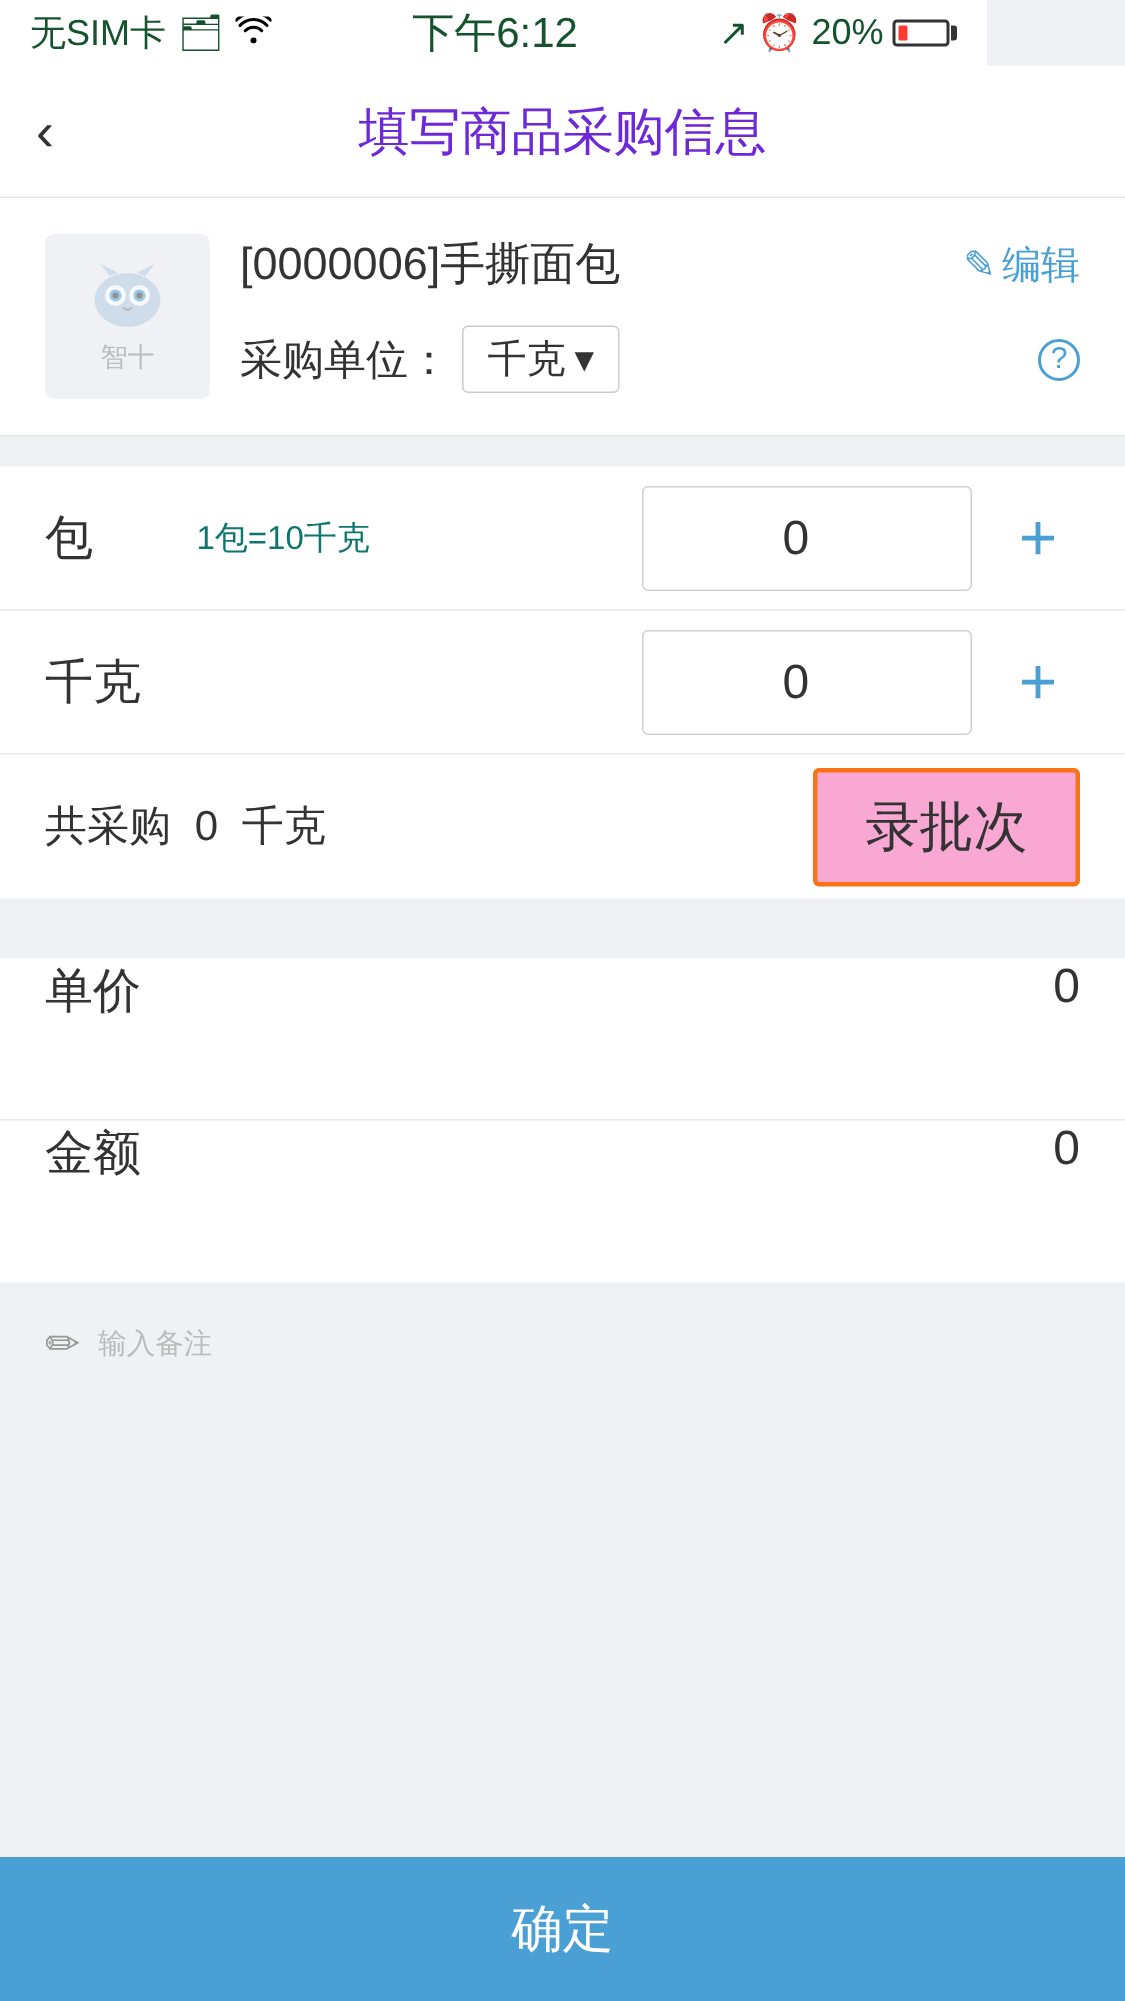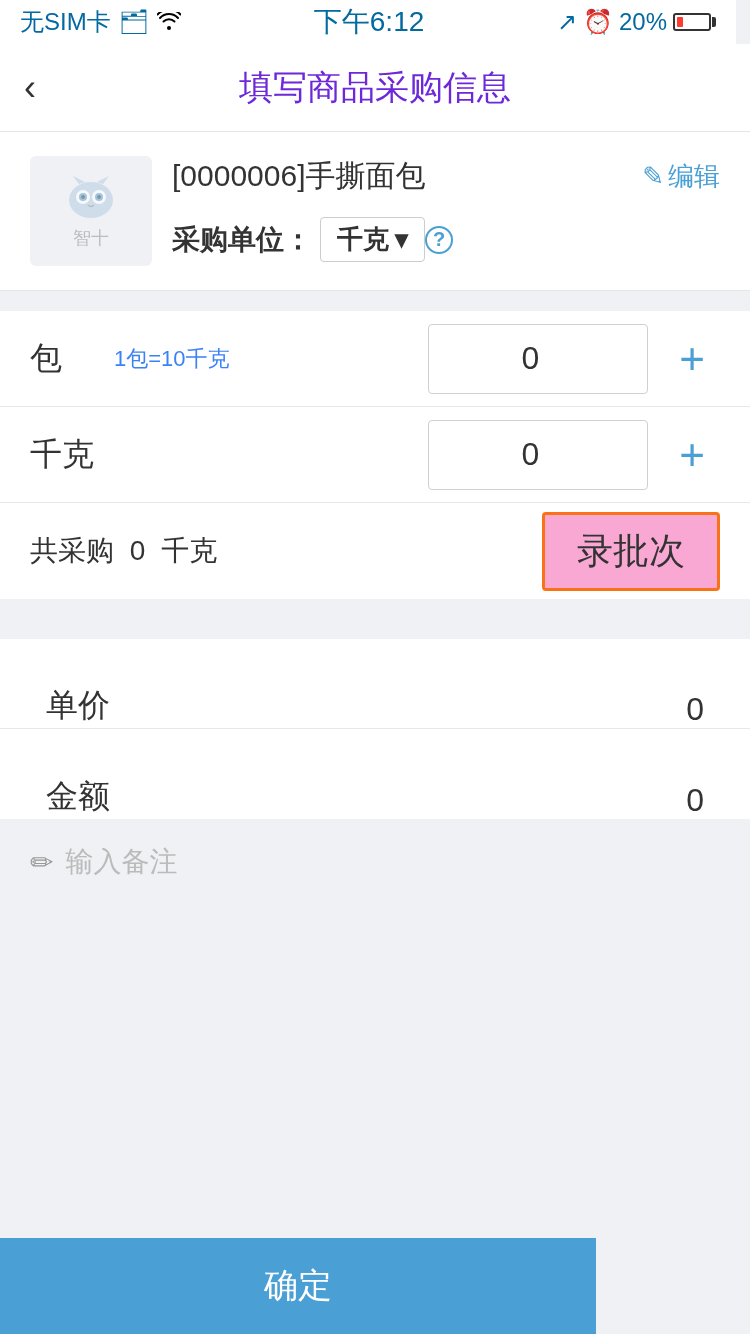--- a/index.html
+++ b/index.html
@@ -8,29 +8,29 @@
       width: 750px;
       min-height: 1334px;
       font-family: -apple-system, "PingFang SC", "Helvetica Neue", Arial, sans-serif;
       background: #f0f1f5;
       font-size: 28px;
       color: #333;
     }
 
     
     .status-bar {
-      width: 736px;
+      width: 658px;
       height: 44px;
       background: #fff;
       display: flex;
       align-items: center;
       justify-content: space-between;
       padding: 0 20px;
       font-size: 24px;
-      color: #0369a1;
+      color: #14532d;
     }
     .status-left {
       display: flex;
       align-items: center;
       gap: 8px;
       font-size: 24px;
     }
     .status-center {
       font-size: 28px;
       font-weight: 500;
@@ -97,21 +97,21 @@
     .product-card {
       background: #fff;
       margin-top: 0;
       padding: 24px 30px;
       display: flex;
       align-items: flex-start;
       gap: 20px;
       border-bottom: 1px solid #e5e5e5;
     }
     .product-image {
-      width: 122px;
+      width: 110px;
       height: 110px;
       background: #f0f1f5;
       border-radius: 6px;
       display: flex;
       align-items: center;
       justify-content: center;
       flex-shrink: 0;
     }
     .product-info {
       flex: 1;
@@ -130,21 +130,21 @@
       color: #4a9fd4;
       font-size: 26px;
       display: flex;
       align-items: center;
       gap: 4px;
       cursor: pointer;
     }
     .unit-row {
       display: flex;
       align-items: center;
-      font-weight: bold;
+      justify-content: space-between;
     }
     .unit-select {
       border: 1px solid #ccc;
       border-radius: 4px;
       padding: 4px 16px;
       font-size: 26px;
       color: #333;
       background: #fff;
       display: flex;
       align-items: center;
@@ -188,22 +188,22 @@
       height: 96px;
       border-bottom: 1px solid #e8e8e8;
     }
     .form-label {
       font-size: 32px;
       color: #333;
       min-width: 80px;
     }
     .form-label-sub {
       font-size: 22px;
-      color: #3b82f6;
-      margin-left: 4px;
+      color: #0f766e;
+      margin-left: 21px;
     }
     .form-input-wrap {
       flex: 1;
       display: flex;
       align-items: center;
       justify-content: flex-end;
       gap: 16px;
     }
     .form-input {
       width: 220px;
@@ -250,24 +250,24 @@
       cursor: pointer;
     }
 
     
     .info-section {
       background: #fff;
       margin-top: 20px;
     }
     .info-row {
       display: flex;
-      align-items: flex-end;
+      align-items: flex-start;
       justify-content: space-between;
-      padding: 0 46px;
-      height: 90px;
+      padding: 0 30px;
+      height: 108px;
       border-bottom: 1px solid #e8e8e8;
     }
     .info-label {
       font-size: 32px;
       color: #333;
     }
     .info-value {
       font-size: 32px;
       color: #333;
     }
@@ -280,36 +280,36 @@
       align-items: center;
       gap: 12px;
       min-height: 80px;
     }
     .pencil-icon {
       color: #999;
       font-size: 28px;
     }
     .remark-placeholder {
       color: #bbb;
-      font-size: 28px;
+      font-size: 19px;
     }
 
     
     .content-area {
       background: #f0f1f5;
       flex: 1;
       min-height: 300px;
     }
 
     
     .confirm-btn {
       position: fixed;
       bottom: 0;
       left: 0;
-      width: 596px;
+      width: 750px;
       height: 96px;
       background: #4a9fd4;
       color: #fff;
       font-size: 34px;
       border: none;
       cursor: pointer;
       display: flex;
       align-items: center;
       justify-content: center;
     }

